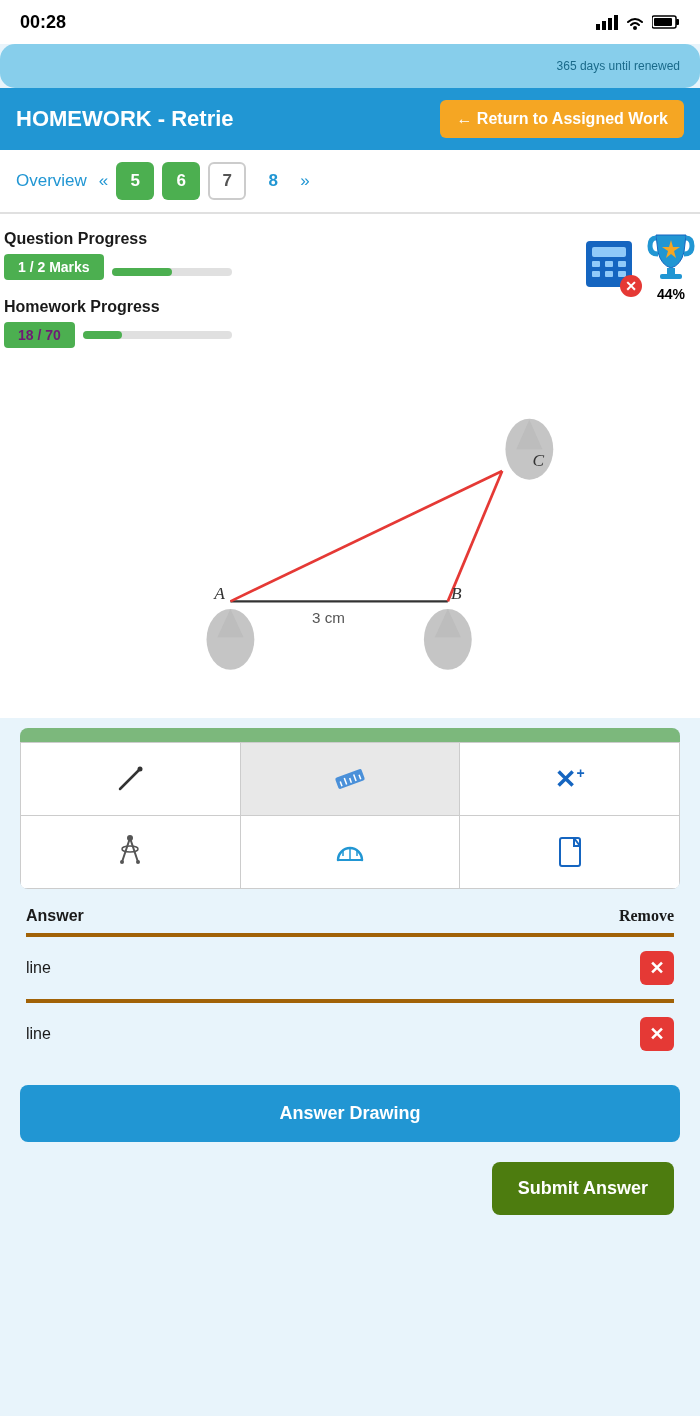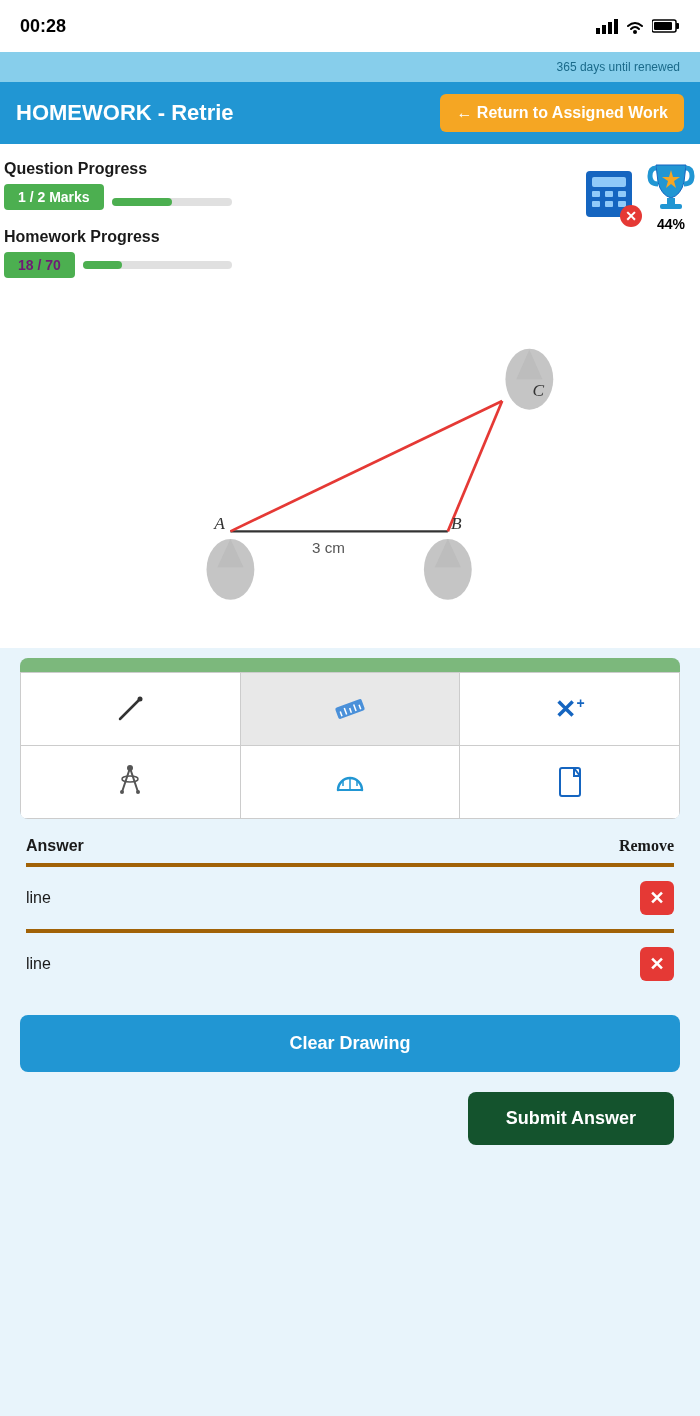--- a/index.html
+++ b/index.html
@@ -9,45 +9,46 @@
       min-height: 1416px;
       font-family: -apple-system, BlinkMacSystemFont, 'Helvetica Neue', Arial, sans-serif;
       background: #e8f4fb;
       position: relative;
       overflow-x: hidden;
     }
 
     
     .status-bar {
       background: white;
-      height: 52px;
+      height: 44px;
       display: flex;
       align-items: center;
       justify-content: space-between;
       padding: 0 20px;
     }
     .status-time {
       font-size: 18px;
       font-weight: 600;
       color: #000;
     }
     .status-icons {
       display: flex;
       align-items: center;
       gap: 6px;
     }
 
     
     .top-banner {
       background: #87CEEB;
-      height: 30px;
+      height: 44px;
       display: flex;
       align-items: center;
       justify-content: flex-end;
       padding-right: 20px;
+      border-radius: 15px;
     }
     .top-banner-text {
       color: #1a6a8a;
       font-size: 12px;
     }
 
     
     .header {
       background: #2196d3;
       padding: 12px 16px;
@@ -303,25 +304,25 @@
       text-align: center;
     }
 
     
     .submit-section {
       padding: 10px 16px 30px;
       display: flex;
       justify-content: flex-end;
     }
     .submit-btn {
-      background: #14532d;
+      background: #4d7c0f;
       color: white;
       border: none;
       border-radius: 8px;
-      padding: 16px 38px;
+      padding: 16px 26px;
       font-size: 18px;
       font-weight: 700;
       cursor: pointer;
     }
 
     
     .drawing-svg {
       width: 100%;
       max-width: 500px;
     }
@@ -359,20 +360,37 @@
   <span class="top-banner-text">365 days until renewed</span>
 </div>
 
 <div class="header">
   <span class="header-title">HOMEWORK - Retrie</span>
   <button class="return-btn">← Return to Assigned Work</button>
 </div>
 
 <div class="main-content">
 
+  <div class="nav-tabs">
+    <span class="nav-overview">Overview</span>
+    <span class="nav-chevron">«</span>
+    <div class="nav-tab green">
+      <span>5</span>
+    </div>
+    <div class="nav-tab green">
+      <span>6</span>
+    </div>
+    <div class="nav-tab yellow current">
+      <span>7</span>
+    </div>
+    <div class="nav-tab plain">
+      <span>8</span>
+    </div>
+    <span class="nav-chevron">»</span>
+  </div>
 
   <div class="progress-section">
     <div class="progress-left">
       <div class="progress-title">Question Progress</div>
       <div style="display:flex;align-items:center;margin-bottom:8px;">
         <div class="progress-badge">1 / 2 Marks</div>
         <div style="flex:1;height:8px;background:#e0e0e0;border-radius:4px;margin-left:8px;min-width:120px;">
           <div style="width:50%;height:100%;background:#4caf50;border-radius:4px;"></div>
         </div>
       </div>
@@ -512,19 +530,19 @@
     <div class="object-row">
       <span class="object-name">line</span>
       <button class="remove-btn">✕</button>
     </div>
     <div class="object-row">
       <span class="object-name">line</span>
       <button class="remove-btn">✕</button>
     </div>
   </div>
 
-  <button class="clear-btn">Clear Drawing</button>
+  <button class="clear-btn">Answer Drawing</button>
 
   <div class="submit-section">
     <button class="submit-btn">Submit Answer</button>
   </div>
 
 </div>
 
 </body></html>

